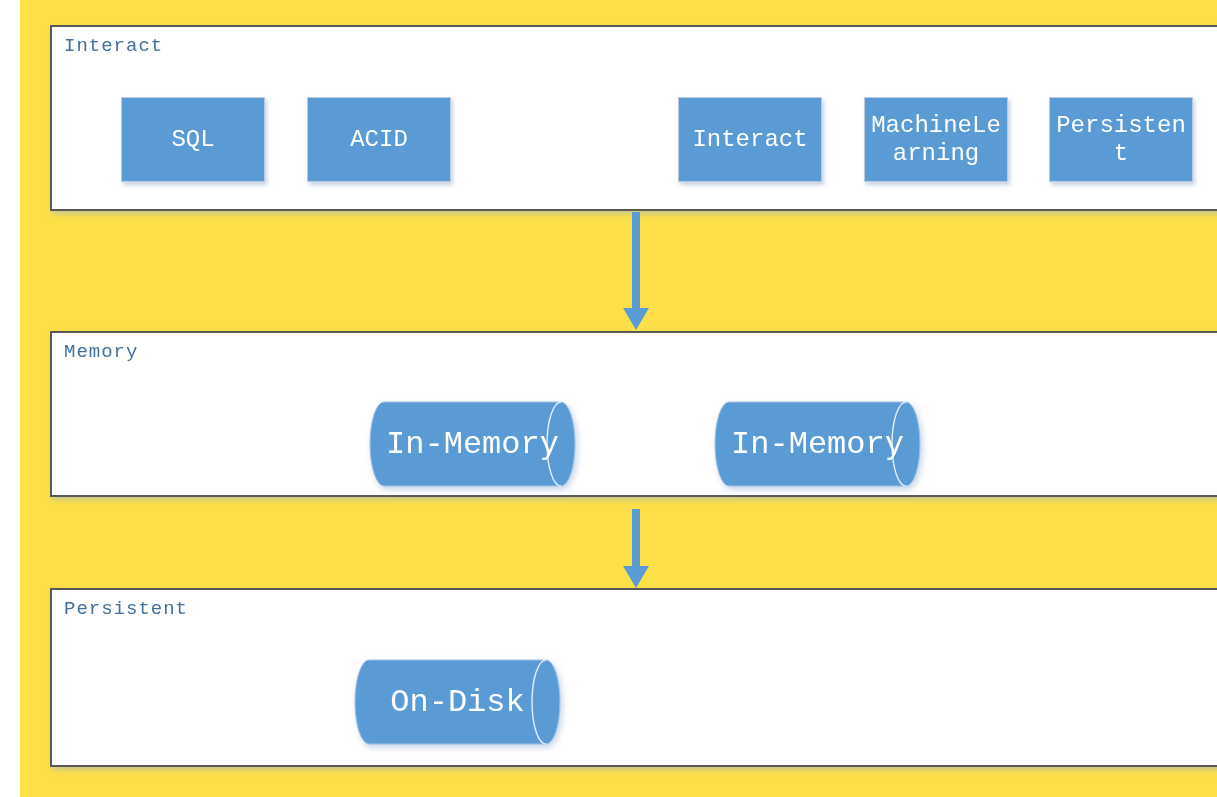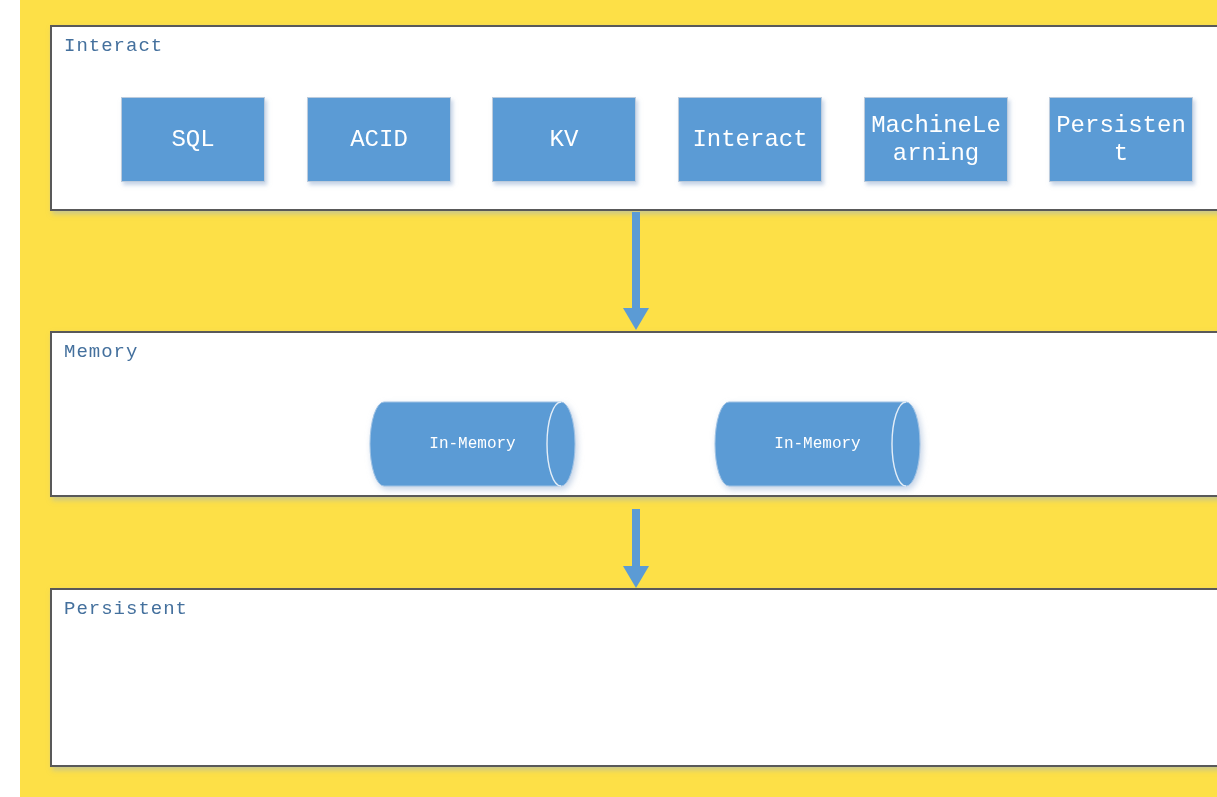--- a/index.html
+++ b/index.html
@@ -44,44 +44,41 @@
   .cyl-node svg {
     position:absolute; left:0; top:0; width:205px; height:86px;
     overflow:visible;
     filter:drop-shadow(2px 3px 3px rgba(150,175,210,0.55));
   }
   .cyl-body { fill:var(--node-fill,#5b9bd5); stroke:#9fc2e4; stroke-width:1; }
   .cyl-seam { fill:none; stroke:#e4eef8; stroke-width:1.4; }
   .cyl-node .node-label {
     position:absolute; left:0; top:0; right:0; bottom:0;
     display:flex; align-items:center; justify-content:center;
-    color:var(--node-text,#ffffff); font-size:16px;
+    color:var(--node-text,#ffffff); font-size:32px;
   }
   #g-memory .cyl-node     { top:68px; }
   #g-persistent .cyl-node { top:69px; }
   
   .arrow { position:absolute; }
   .arrow rect, .arrow polygon { fill:var(--arrow,#5b9bd5); }
 </style>
 </head>
 <body>
 
 <div class="canvas">
 
   <section class="group" id="g-interact">
     <div class="group-label">Interact</div>
 
     <div class="rect-node" style="left:255px">
       <span class="node-label">ACID</span>
     </div>
     <div class="rect-node" style="left:69px">
       <span class="node-label">SQL</span>
-    </div>
-    <div class="rect-node" style="left:440px">
-      <span class="node-label">KV</span>
     </div>
     <div class="rect-node" style="left:626px">
       <span class="node-label">Interact</span>
     </div>
     <div class="rect-node" style="left:812px">
       <span class="node-label">MachineLearning</span>
     </div>
     <div class="rect-node" style="left:997px">
       <span class="node-label">Persistent</span>
     </div>
@@ -112,15 +109,22 @@
   </section>
 
   <svg class="arrow" style="left:602px; top:509px" width="28" height="79" viewBox="0 0 28 79" aria-hidden="true">
     <rect x="10" y="0" width="8" height="59"></rect>
     <polygon points="1,57 27,57 14,79"></polygon>
   </svg>
 
   <section class="group" id="g-persistent">
     <div class="group-label">Persistent</div>
 
+    <div class="cyl-node" style="left:303px">
+      <svg viewBox="0 0 205 86" aria-hidden="true">
+        <path class="cyl-body" d="M 14,1 L 191,1 A 14,42 0 0 1 191,85 L 14,85 A 14,42 0 0 1 14,1 Z"></path>
+        <path class="cyl-seam" d="M 191,1 A 14,42 0 0 0 191,85"></path>
+      </svg>
+      <span class="node-label">On-Disk</span>
+    </div>
   </section>
 
 </div>
 
 </body></html>

